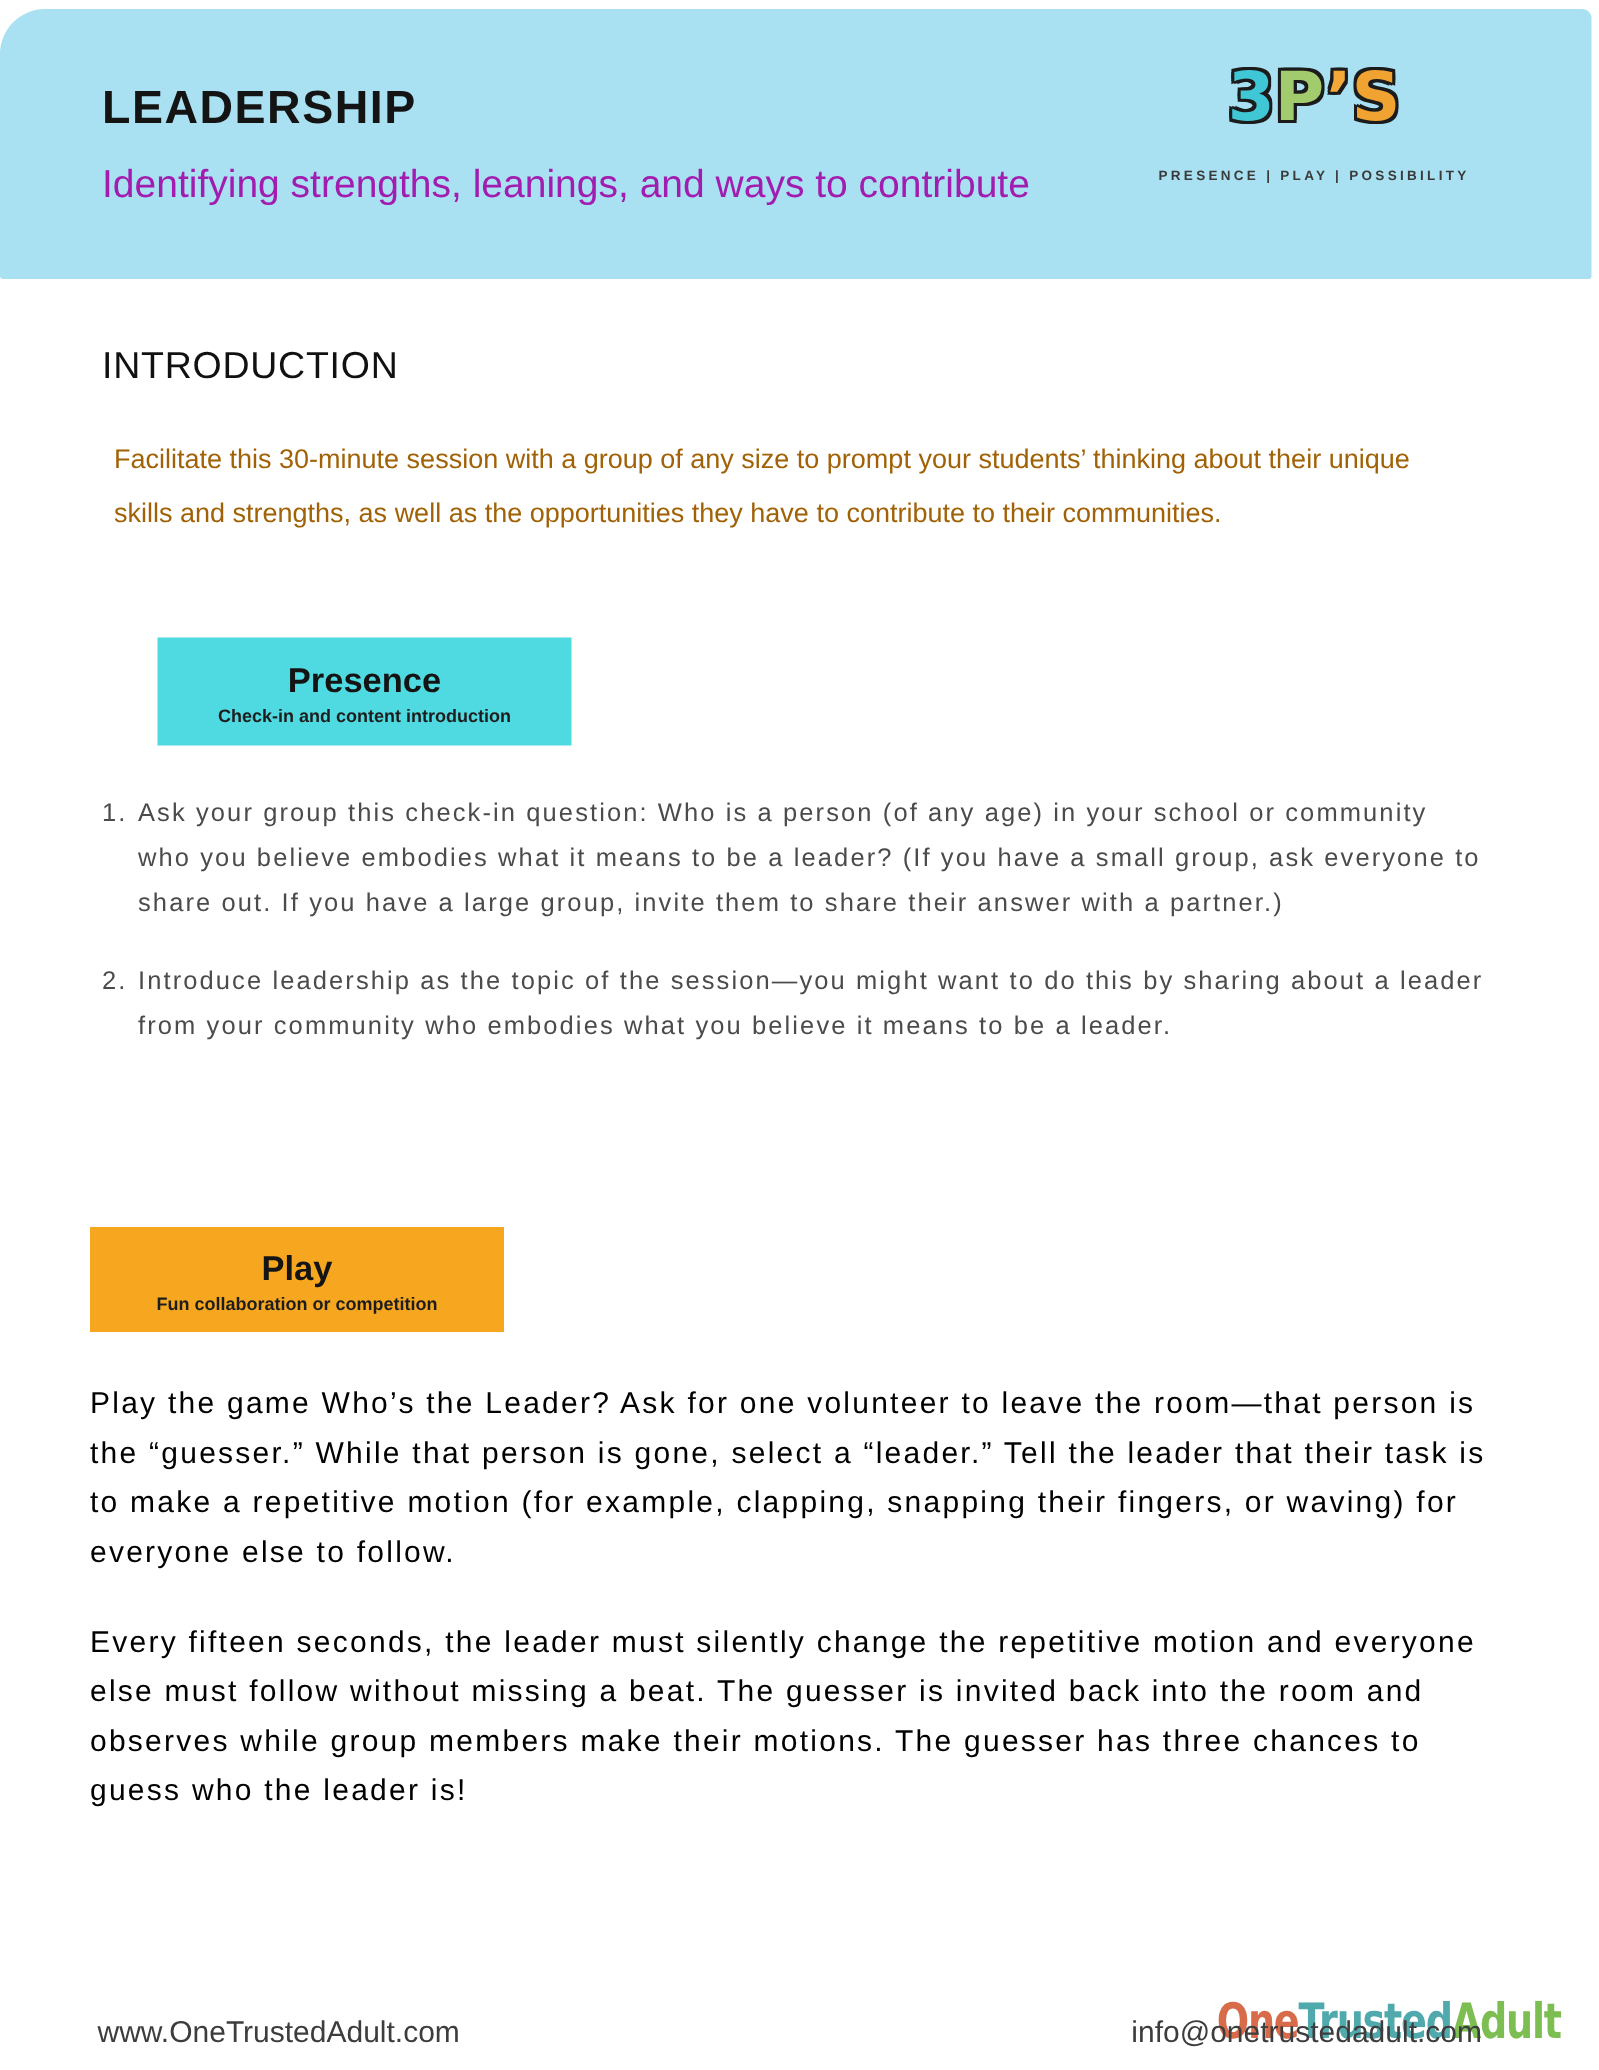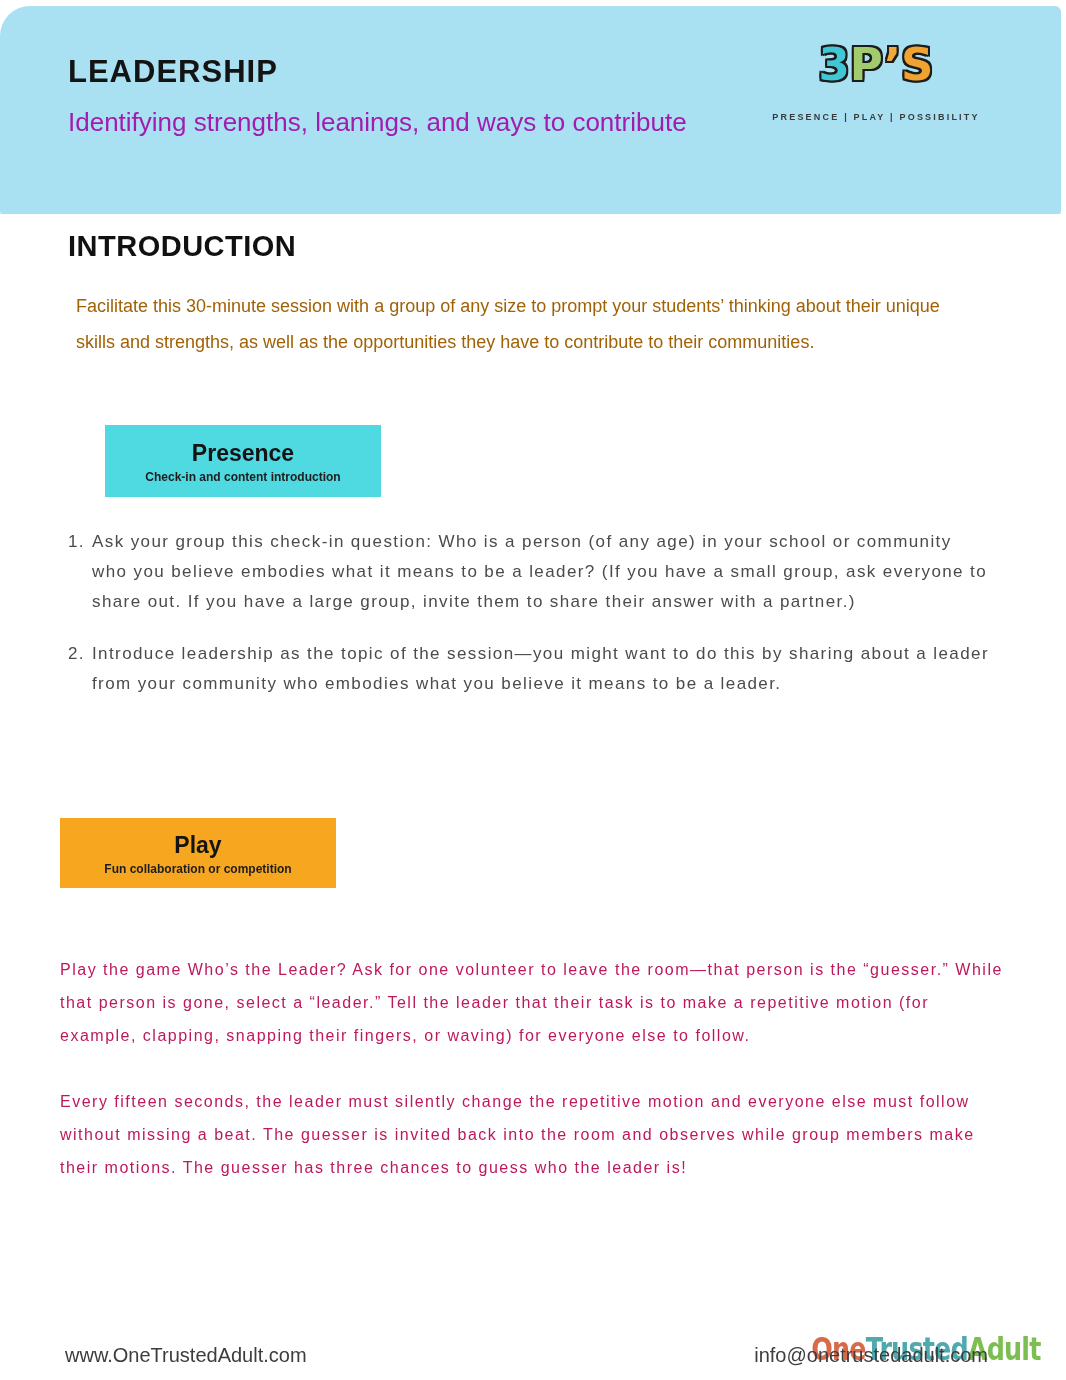--- a/index.html
+++ b/index.html
@@ -13,21 +13,21 @@
     width: 1066px;
     height: 1380px;
     background: #ffffff;
     overflow: hidden;
   }
 
   
   .banner {
     position: absolute;
     top: 6px; left: 0; right: 5px;
-    height: 208px;
+    height: 180px;
     border-radius: 30px 6px 2px 2px;
   }
   .banner-title {
     position: absolute;
     left: 68px; top: 48px;
     font-size: 31px;
     font-weight: 800;
     letter-spacing: 1px;
     color: #141414;
   }
@@ -65,22 +65,22 @@
     font-size: 9px;
     font-weight: 700;
     letter-spacing: 2.2px;
     color: #3a3a3a;
   }
 
   
   .intro-heading {
     position: absolute;
     left: 68px; top: 230px;
-    font-size: 29px;
-    font-weight: 700;
+    font-size: 25px;
+    font-weight: 400;
     letter-spacing: 0.5px;
     color: #111111;
   }
   .intro-body {
     position: absolute;
     left: 76px; top: 288px;
     width: 900px;
     font-size: 18px;
     line-height: 36px;
     color: #a16207;
@@ -132,26 +132,25 @@
   }
   .list-item .txt { flex: 1; }
 
   
   .play-paragraphs {
     position: absolute;
     left: 60px; top: 920px;
     width: 945px;
   }
   .play-paragraphs p {
-    font-size: 16px;
+    font-size: 20px;
     line-height: 33px;
     letter-spacing: 1.5px;
-    color: #be185d;
+    color: #000000;
     margin-bottom: 27px;
-    margin-top: 33px;
   }
 
   
   .footer-website {
     position: absolute;
     left: 65px; top: 1344px;
     font-size: 20px;
     color: #3d3d3d;
   }
   .footer-logo {

